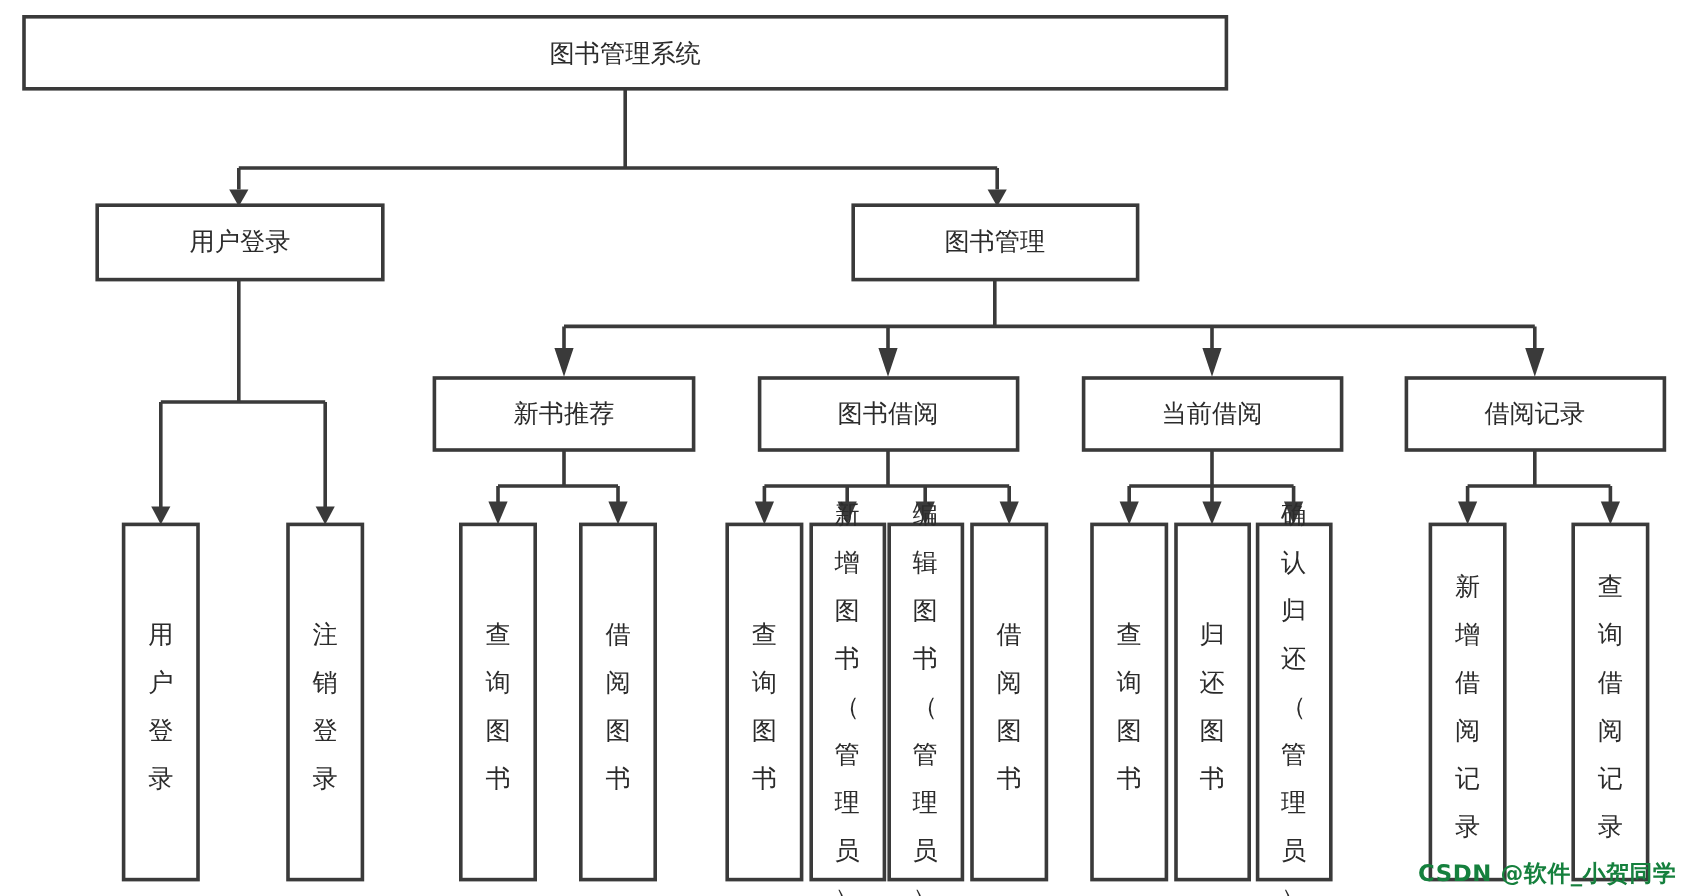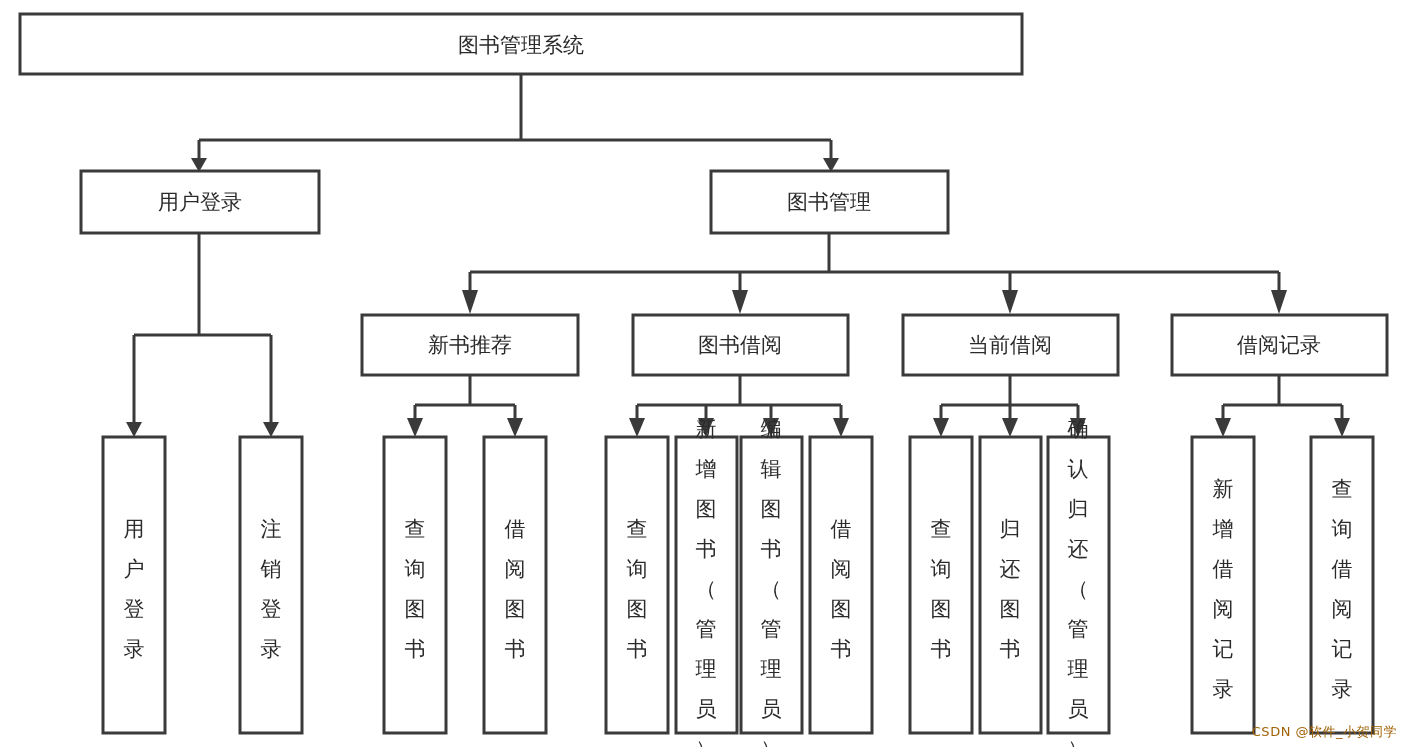--- a/index.html
+++ b/index.html
@@ -51,24 +51,25 @@
   }
   .arrow-head {
     fill: #3a3a3a;
     stroke: none;
   }
   .watermark-text {
     position: absolute;
     right: 8px;
     bottom: 6px;
     font-family: "DejaVu Sans", "Liberation Sans", sans-serif;
-    font-size: 13px;
-    color: #a16207;
+    font-size: 19px;
+    color: #15803d;
     white-space: nowrap;
     letter-spacing: 0.5px;
+    font-weight: bold;
   }
 </style>
 </head>
 <body>
 
 <div id="diagram-root">
 
   <svg id="flowchart" viewBox="0 0 1405 747">
 
     <g>

